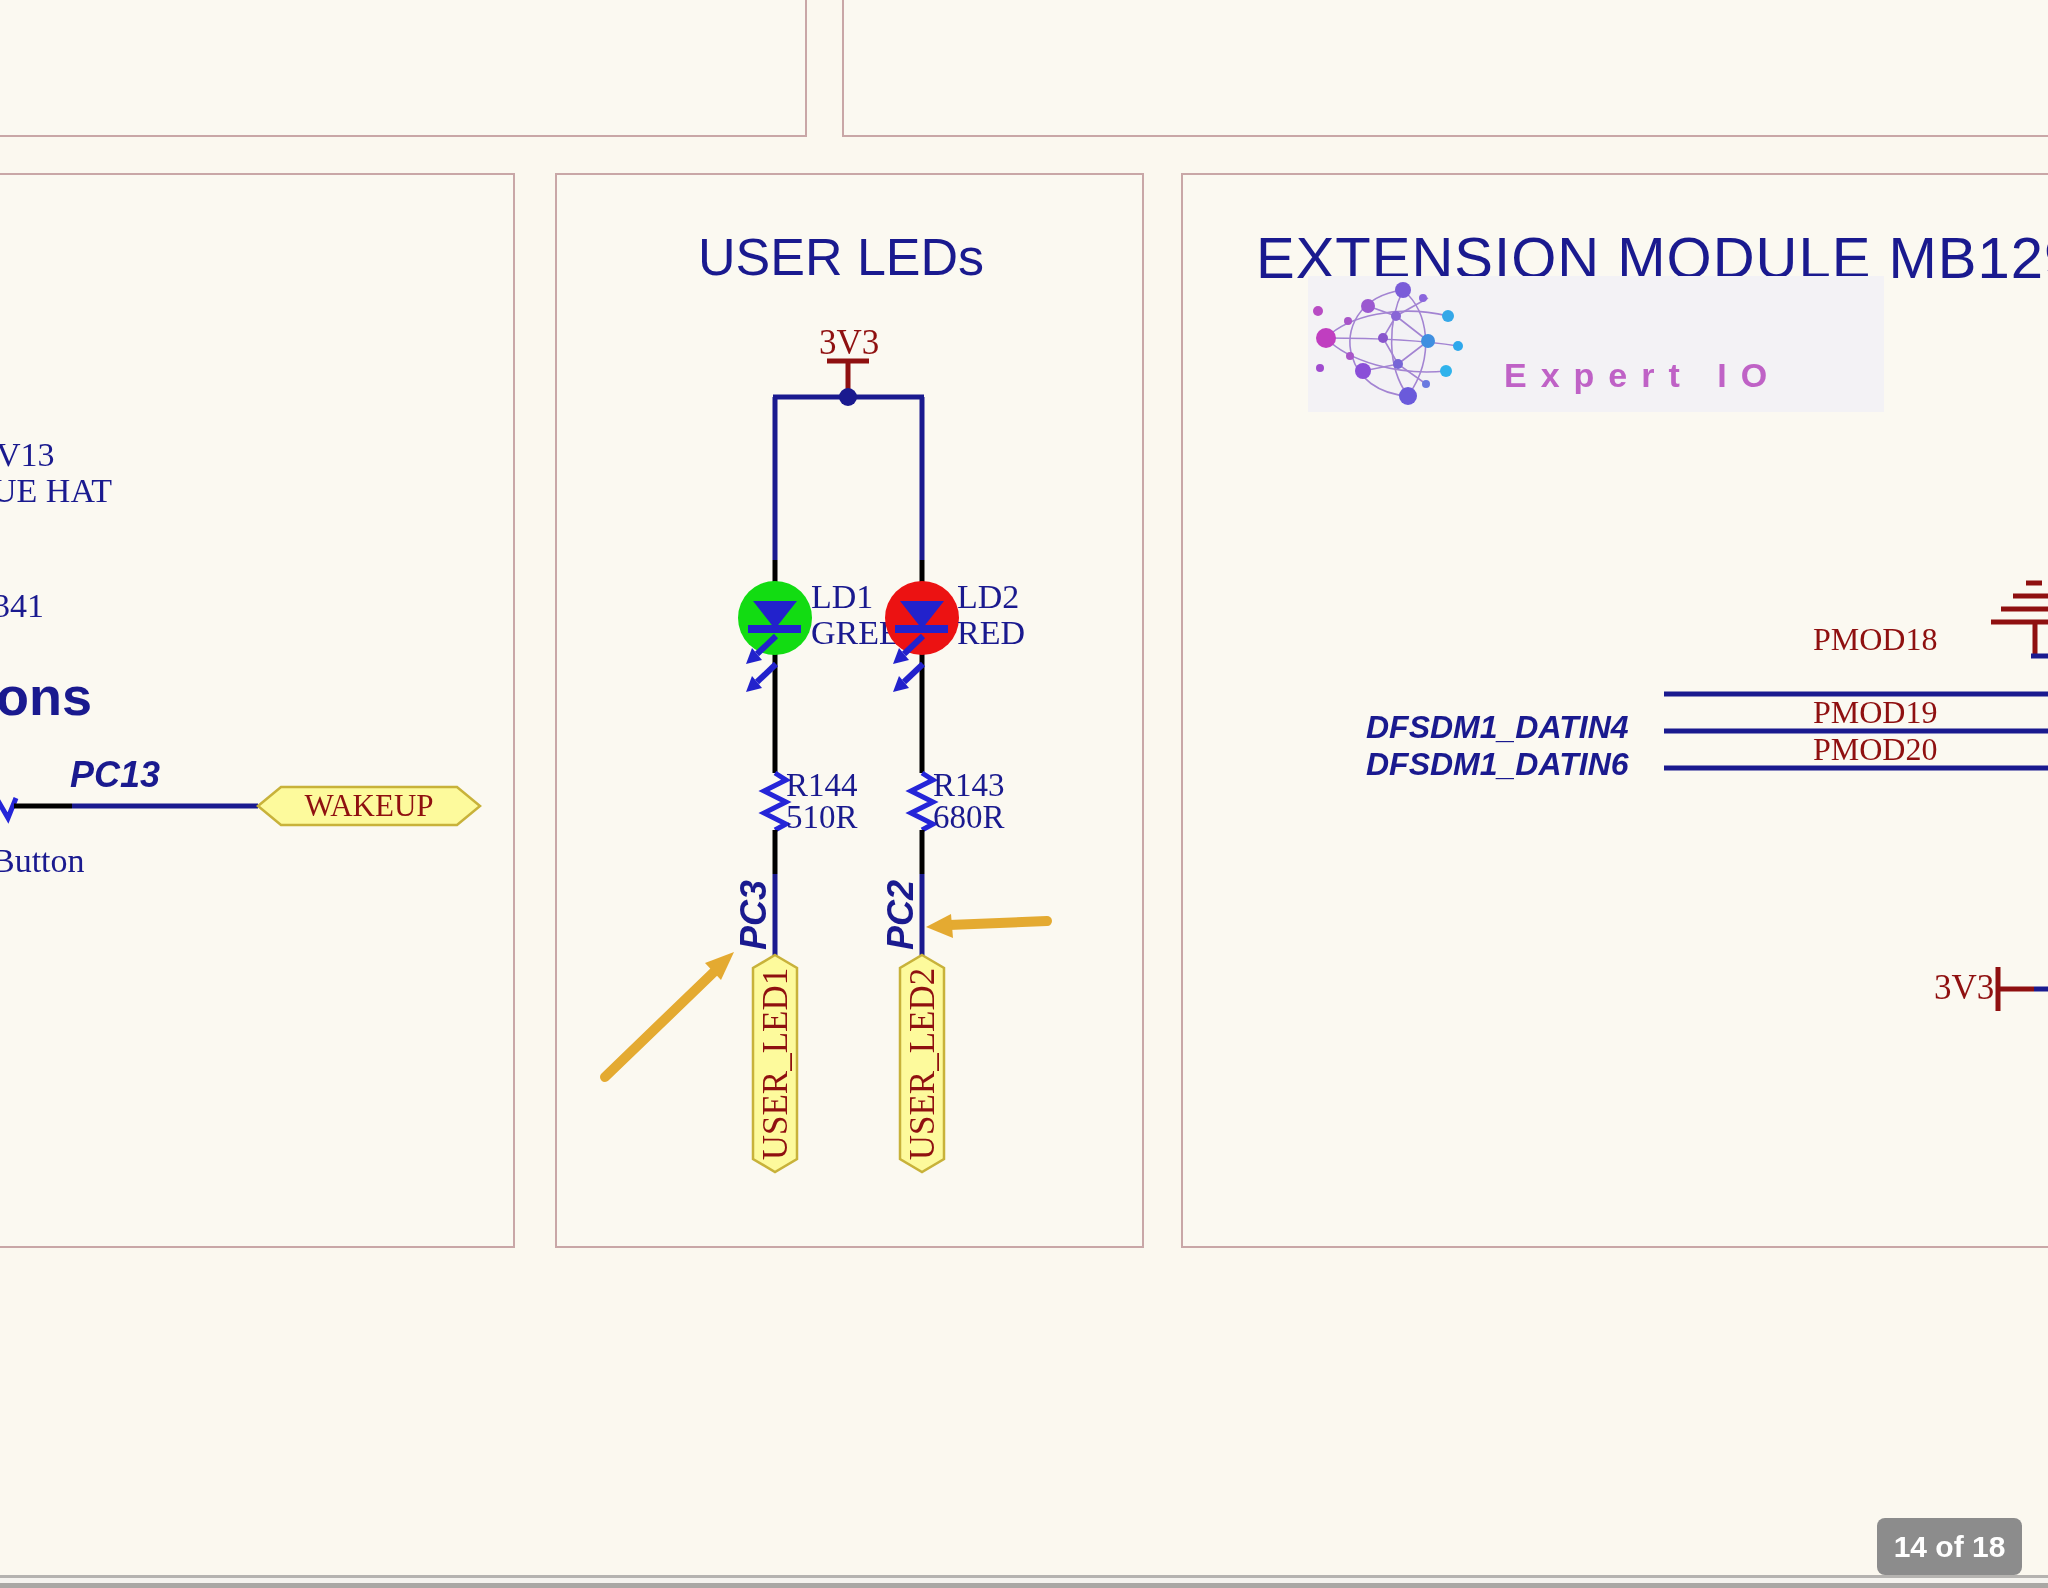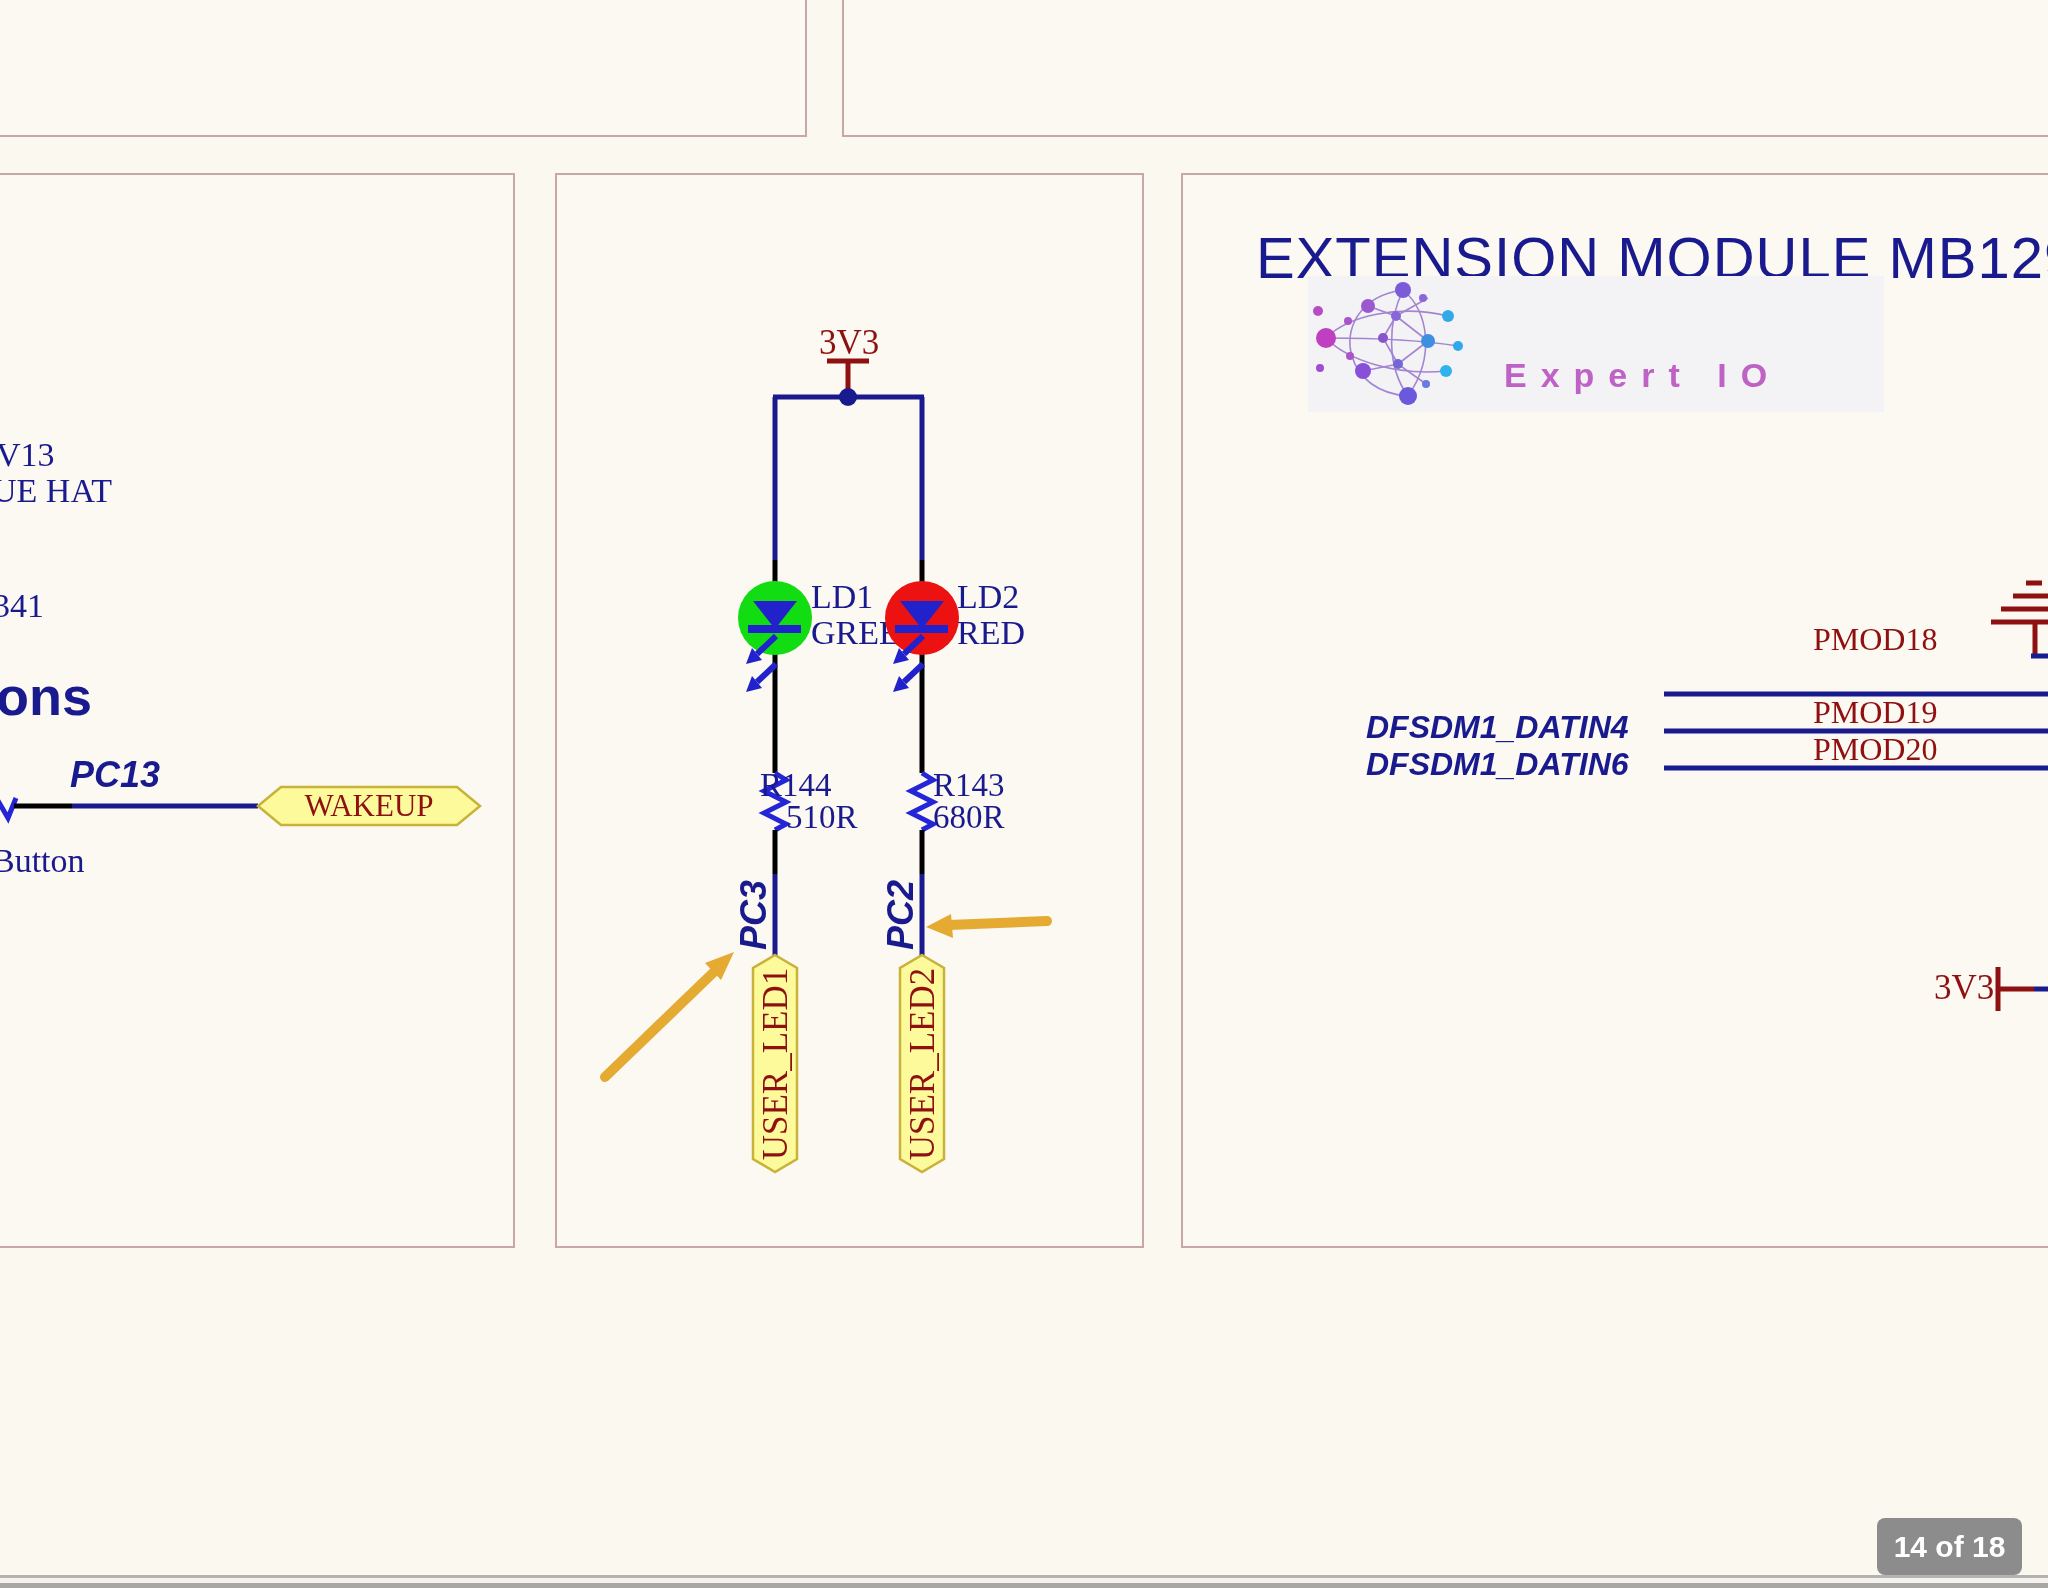--- a/index.html
+++ b/index.html
@@ -41,28 +41,29 @@
   <div class="panel" style="left:1181px;top:173px;width:900px;height:1075px;"></div>
 
   <div class="txt serif-navy z3" style="left:-4px;top:437px;font-size:34px;">V13</div>
   <div class="txt serif-navy z3" style="left:-8px;top:473px;font-size:34px;">UE HAT</div>
   <div class="txt serif-navy z3" style="left:-7px;top:588px;font-size:34px;">341</div>
   <div class="txt sans-navy z3" style="left:-4px;top:668px;font-size:54px;font-weight:700;">ons</div>
   <div class="txt sans-navy ital z3" style="left:70px;top:756px;font-size:36px;">PC13</div>
   <div class="txt serif-red z3" style="left:258px;top:790px;width:222px;text-align:center;font-size:31px;">WAKEUP</div>
   <div class="txt serif-navy z3" style="left:-8px;top:843px;font-size:34px;">Button</div>
 
+  <div class="txt sans-navy z3" style="left:698px;top:230px;font-size:52px;">USER LEDs</div>
   <div class="txt serif-red z3" style="left:819px;top:325px;font-size:35px;">3V3</div>
 
   <div class="txt serif-navy z3" style="left:811px;top:579px;font-size:34px;">LD1</div>
   <div class="txt serif-navy z1" style="left:811px;top:615px;font-size:34px;">GREEN</div>
   <div class="txt serif-navy z3" style="left:957px;top:579px;font-size:34px;text-align:center;">LD2</div>
   <div class="txt serif-navy z3" style="left:957px;top:615px;font-size:34px;">RED</div>
 
-  <div class="txt serif-navy z3" style="left:760px;top:768px;font-size:33px;">R144</div>
+  <div class="txt serif-navy z3" style="left:786px;top:768px;font-size:33px;">R144</div>
   <div class="txt serif-navy z3" style="left:786px;top:800px;font-size:33px;font-family:Liberation Serif, serif;">510R</div>
   <div class="txt serif-navy z3" style="left:933px;top:768px;font-size:33px;">R143</div>
   <div class="txt serif-navy z3" style="left:933px;top:800px;font-size:33px;">680R</div>
 
   <div class="txt sans-navy ital rot z3" style="left:754px;top:915px;font-size:36px;">PC3</div>
   <div class="txt sans-navy ital rot z3" style="left:901px;top:915px;font-size:36px;">PC2</div>
   <div class="txt serif-red rot z3" style="left:776px;top:1064px;font-size:35px;">USER_LED1</div>
   <div class="txt serif-red rot z3" style="left:923px;top:1064px;font-size:35px;">USER_LED2</div>
 
   <div class="txt sans-navy z3" style="left:1256px;top:228px;font-size:58px;letter-spacing:1px;">EXTENSION MODULE MB129</div>

